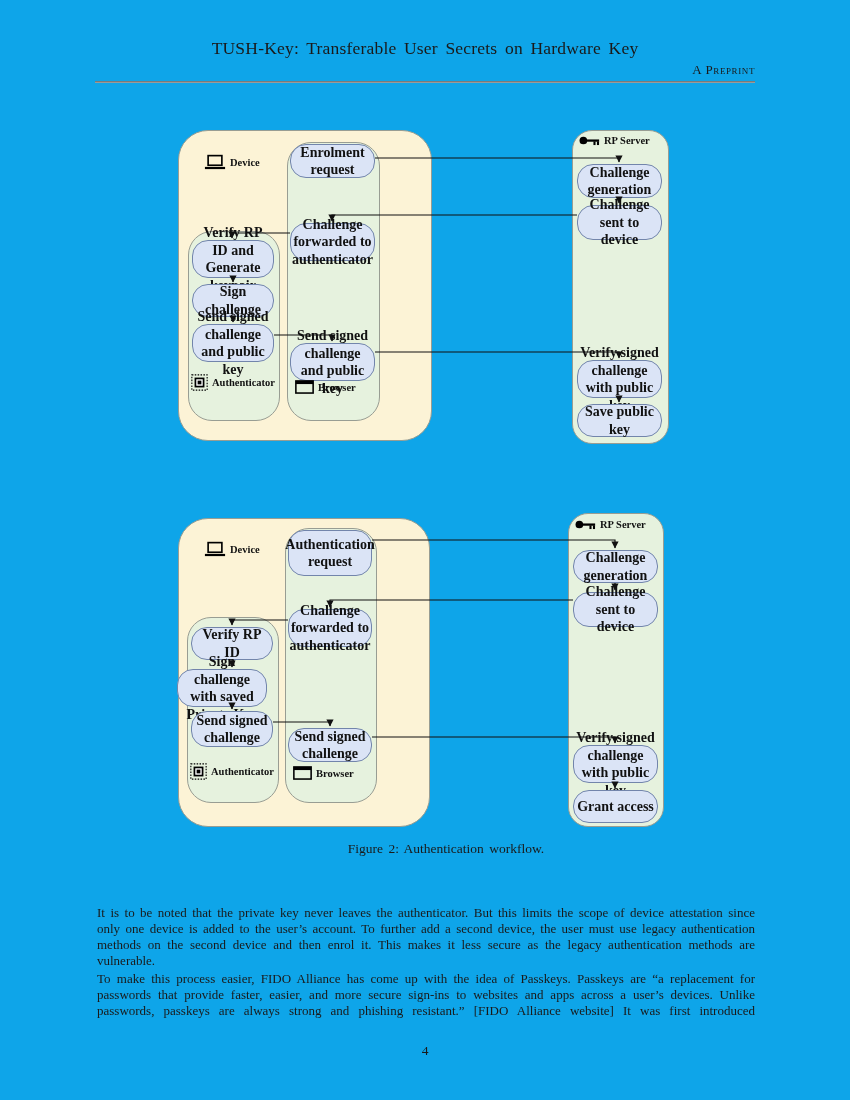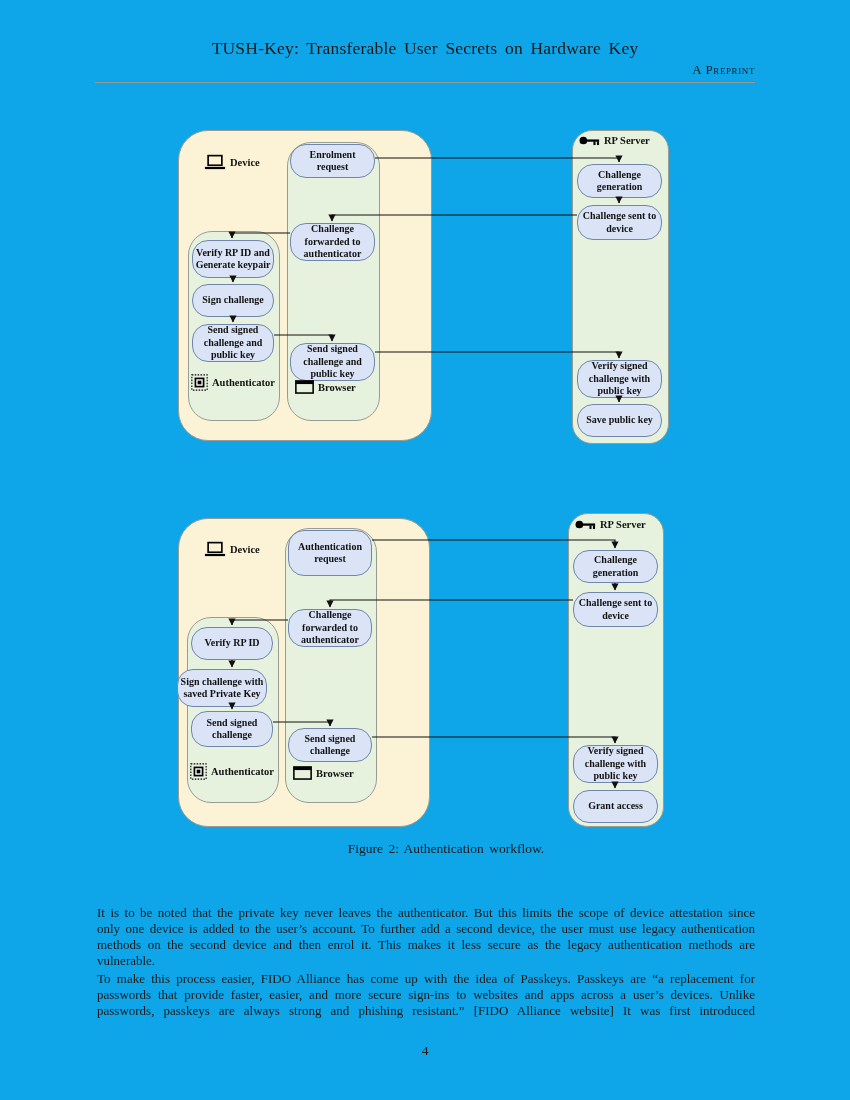--- a/index.html
+++ b/index.html
@@ -13,21 +13,21 @@
                 font-variant:small-caps;font-size:13px;letter-spacing:.6px;}
   .header-rule{position:absolute;top:81px;left:95px;width:660px;height:2px;
                background:linear-gradient(#6a6a6a,#aaa);}
 
   
   .fig{position:absolute;left:175px;width:500px;height:320px;}
   .device{position:absolute;background:#fcf3d6;border:1px solid #989d93;border-radius:30px;}
   .panel{position:absolute;background:#e6f2de;border:1px solid #989d93;border-radius:24px;}
   .node{position:absolute;background:#dbe4f6;border:1px solid #7285ab;border-radius:16px;
         display:flex;align-items:center;justify-content:center;text-align:center;
-        font-family:"Liberation Serif", serif;font-weight:bold;font-size:10px;line-height:1.25;
+        font-family:"Liberation Serif", serif;font-weight:bold;font-size:14px;line-height:1.25;
         color:#111;padding:1px 2px;box-sizing:border-box;}
   .grouplabel{position:absolute;display:flex;align-items:center;gap:4px;
               font-family:"Liberation Serif", serif;font-weight:bold;font-size:10.5px;color:#111;
               white-space:nowrap;}
   .grouplabel svg{flex:0 0 auto;display:block;}
   .arrows{position:absolute;left:0;top:0;pointer-events:none;}
   .arrows polyline{fill:none;stroke:#111;stroke-width:1.2px;}
 
   .fig-caption{position:absolute;left:0;width:850px;text-align:center;font-size:13.5px;word-spacing:2px;}
 

